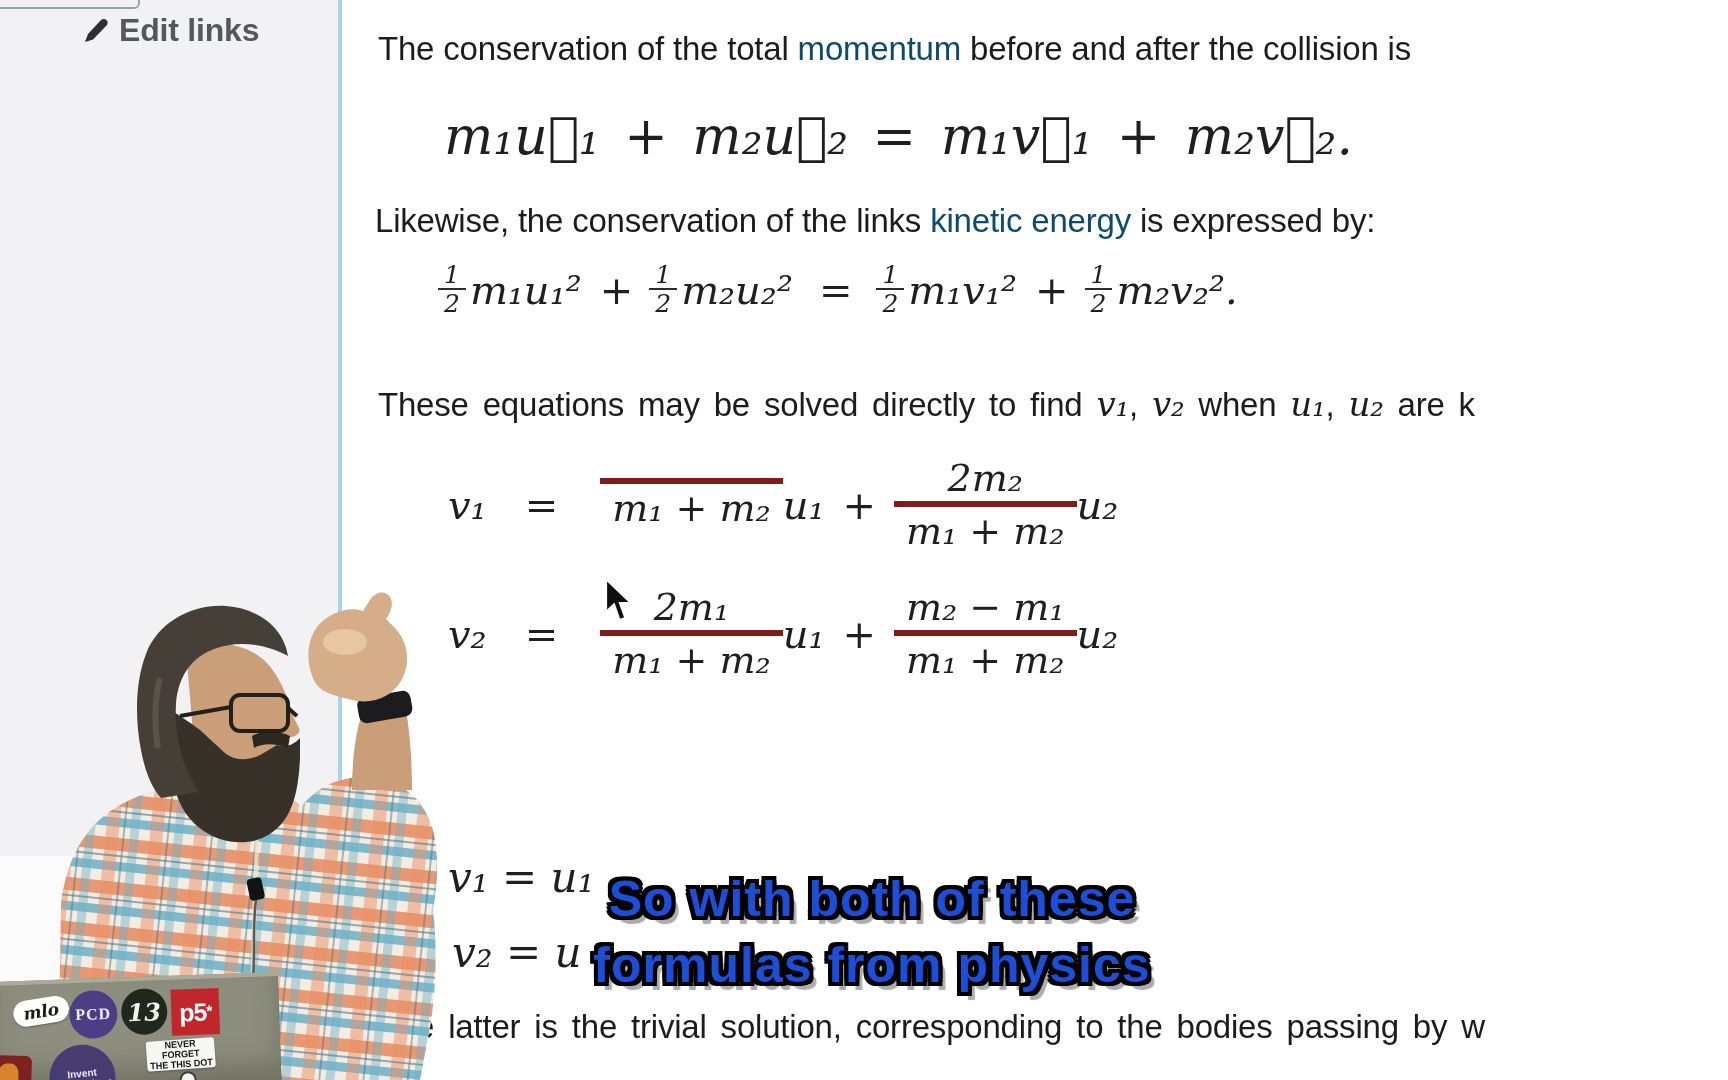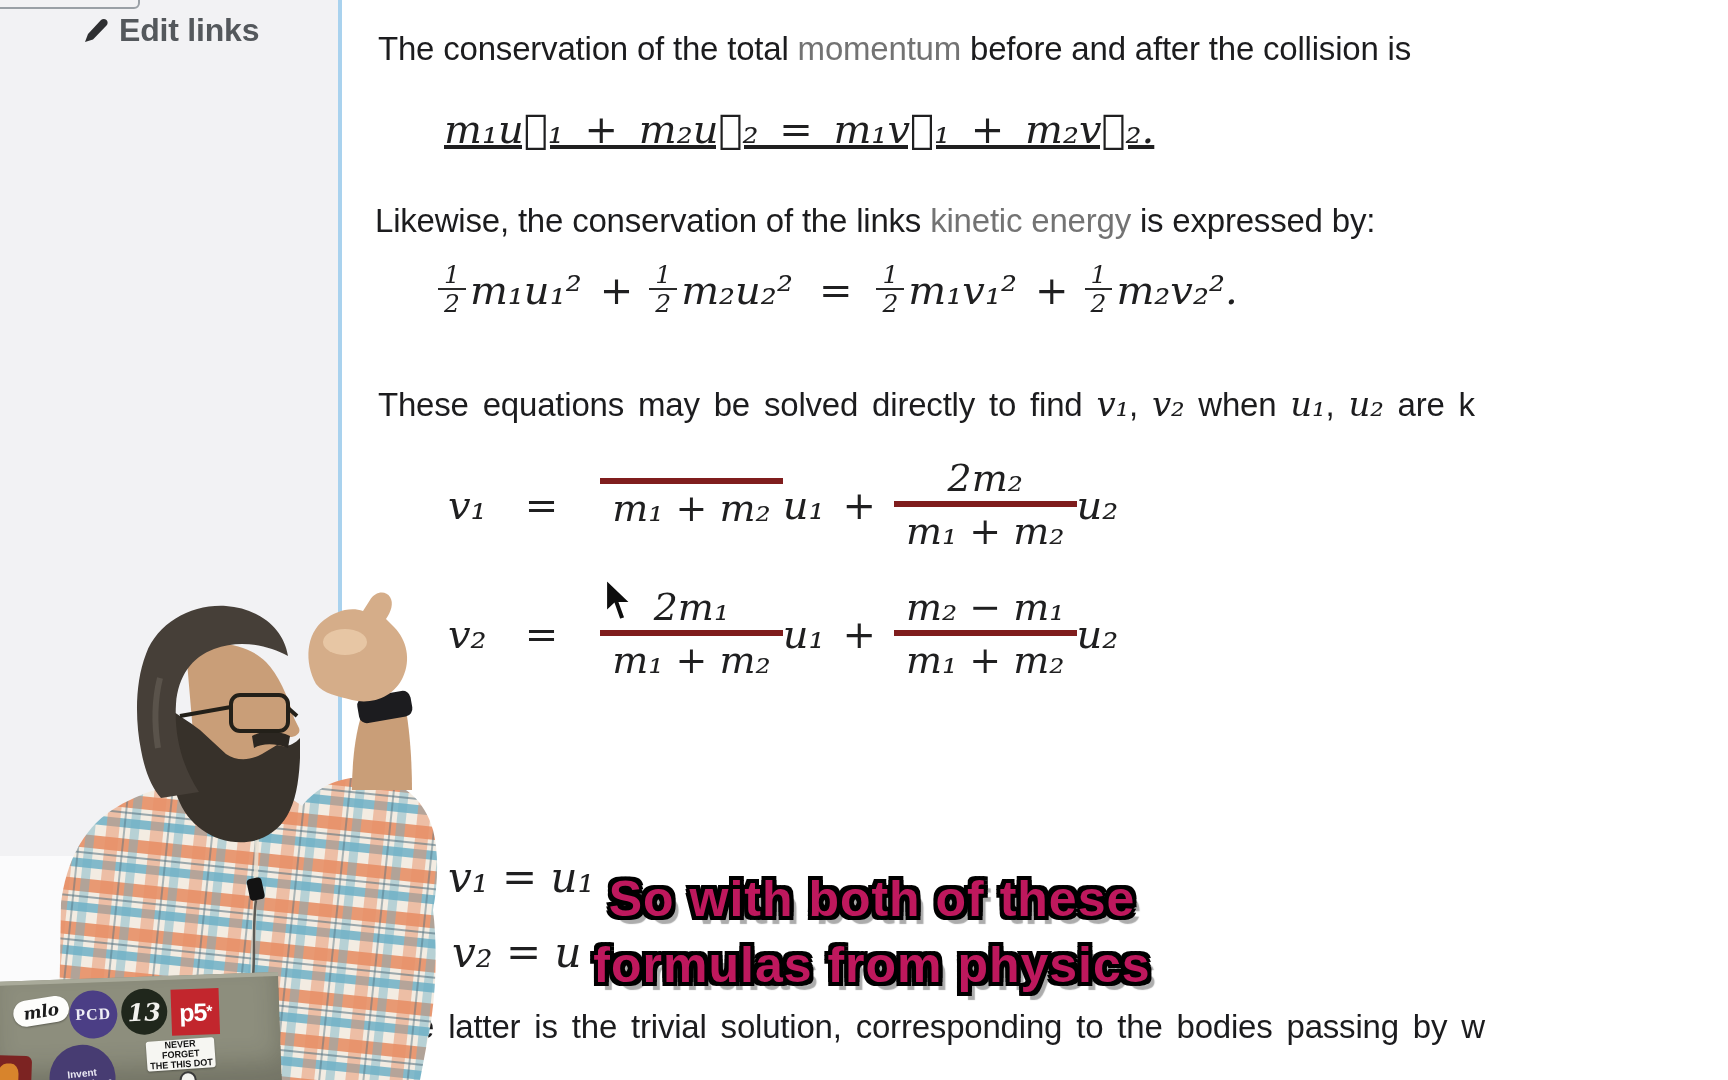--- a/index.html
+++ b/index.html
@@ -10,24 +10,24 @@
   
   .sidebar{position:absolute;left:0;top:0;width:338px;height:872px;background:#f2f2f4;z-index:0;}
   .portlet-corner{position:absolute;left:-14px;top:-20px;width:150px;height:25px;
     border:2px solid #9aa0a6;border-radius:6px;background:#f2f2f4;}
   .edit-links{position:absolute;left:82px;top:12px;display:flex;align-items:center;gap:9px;cursor:pointer;}
   .edit-links .pencil{width:28px;height:28px;display:block;}
   .edit-links .lbl{font-size:32px;font-weight:600;color:#54585c;letter-spacing:-0.2px;}
   .vline{position:absolute;left:338px;top:0;width:4px;height:1080px;background:#a9d2ee;z-index:1;}
   .content{position:absolute;left:344px;top:0;width:1384px;height:1080px;background:#fff;z-index:2;}
   .para{position:absolute;font-size:33px;color:#1c1c1e;letter-spacing:-0.2px;white-space:nowrap;margin:0;}
-  .wlink{color:#737373;text-decoration:none;cursor:pointer;}
+  .wlink{color:#0c4a6e;text-decoration:none;cursor:pointer;}
   .imath{font-family:"DejaVu Serif",serif;font-style:italic;font-size:34px;}
   .math{font-family:"DejaVu Serif",serif;font-style:italic;color:#1f1f20;white-space:nowrap;}
-  .eq-inline{position:absolute;font-size:40px;word-spacing:8px;text-decoration:underline;}
+  .eq-inline{position:absolute;font-size:52px;word-spacing:8px;}
   .disp{position:absolute;display:flex;align-items:center;font-size:40px;}
   .disp .lhs{margin-right:38px;}
   .disp .eqsign{margin-right:42px;font-style:normal;}
   .frac{display:inline-flex;flex-direction:column;align-items:center;font-size:38px;line-height:1.18;}
   .frac .den{border-top:6px solid #7f1d1d;padding:2px 12px 0 12px;}
   .frac .num{padding:0 12px;}
   .disp .plus{margin:0 18px;font-style:normal;}
   .sfrac{display:inline-flex;flex-direction:column;align-items:center;font-size:25px;line-height:1.05;margin-right:4px;}
   .sfrac .den{border-top:2px solid #2b2b2b;padding:1px 6px 0 6px;}
   .sfrac .num{padding:0 6px;}
@@ -60,21 +60,21 @@
   .nf-pin{position:absolute;left:186px;top:92px;width:13px;height:13px;border-radius:50%;
     background:#f4f4f0;border:2px solid #3a3a3a;}
   .stk-invent{left:56px;top:62px;width:66px;height:66px;border-radius:50%;background:#473c72;
     color:#eceaf4;font-size:10px;line-height:11px;font-weight:bold;transform:rotate(-4deg);
     padding-top:2px;box-sizing:border-box;}
   .stk-corner{left:-8px;top:70px;width:46px;height:42px;background:#7c2322;border-radius:6px;transform:rotate(4deg);}
   .stk-corner .blob{width:20px;height:26px;background:#d8842c;border-radius:40% 40% 30% 30%;}
   
   .captions{position:absolute;left:872px;top:866px;transform:translateX(-50%);z-index:12;
     text-align:center;width:max-content;}
-  .cap-line{font-size:50px;font-weight:700;color:#be185d;letter-spacing:1px;line-height:66px;
+  .cap-line{font-size:50px;font-weight:700;color:#1d4ed8;letter-spacing:1px;line-height:66px;
     white-space:nowrap;
     text-shadow:-4px -4px 0 #000,4px -4px 0 #000,-4px 4px 0 #000,4px 4px 0 #000,
       0 -4px 0 #000,0 4px 0 #000,-4px 0 0 #000,4px 0 0 #000,7px 8px 1px rgba(70,70,70,.45);}
 </style>
 </head>
 <body>
 
 <div class="sidebar">
   <div class="portlet-corner"></div>
   <div class="edit-links">

